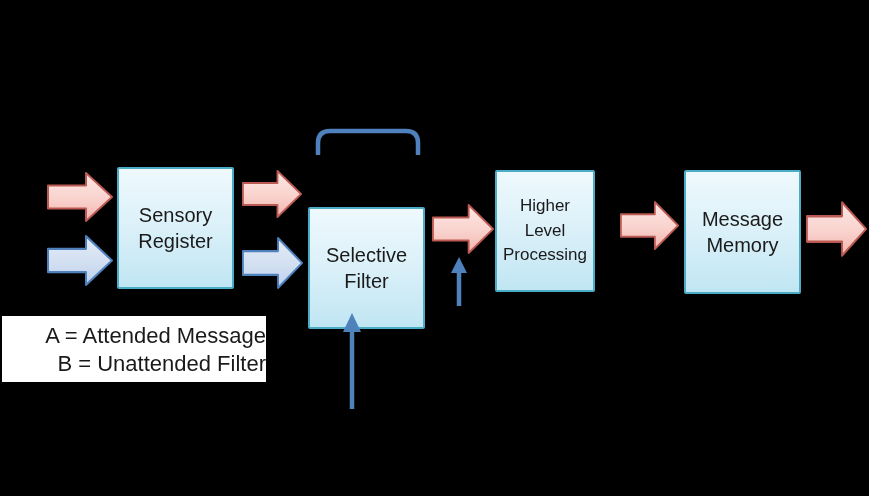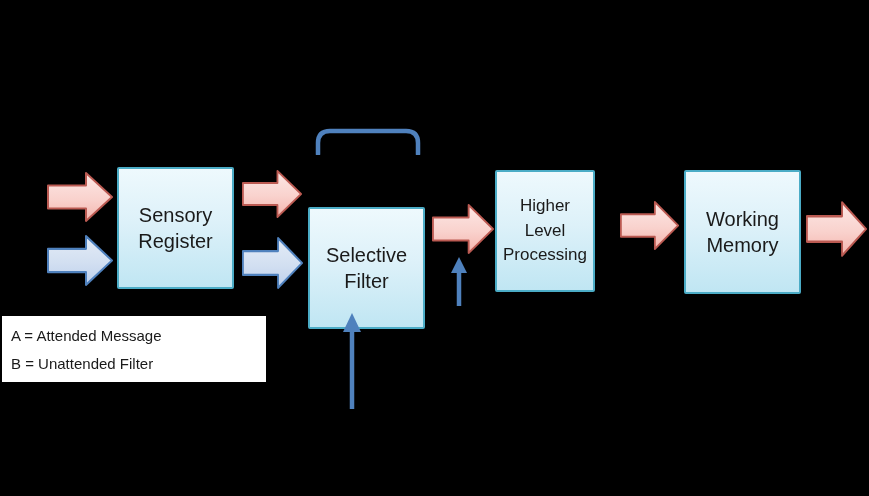--- a/index.html
+++ b/index.html
@@ -25,21 +25,21 @@
   .thin-arrow{position:absolute;}
   .bracket{position:absolute;}
   #legend{
     position:absolute;
     left:2px;top:316px;width:264px;height:66px;
     background:#ffffff;
     box-sizing:border-box;
     padding:6px 0 0 9px;
     color:#1a1a1a;
   }
-  #legend .legend-line{font-size:15px;line-height:28px;white-space:nowrap;}
+  #legend .legend-line{font-size:22px;line-height:28px;white-space:nowrap;text-align:right;}
 </style>
 </head>
 <body>
 
 <div id="canvas">
 
   <svg width="0" height="0" style="position:absolute" aria-hidden="true">
     <defs>
       <linearGradient id="pinkGrad" x1="0" y1="0" x2="0" y2="1">
         <stop offset="0" stop-color="#fce8e6"></stop>
@@ -64,21 +64,21 @@
 
   <div class="box" style="left:308px;top:167px;width:117px;height:122px;margin-top:40px;">
     <span class="lbl">Selective Filter</span>
   </div>
 
   <div class="box small" style="left:495px;top:170px;width:100px;height:122px;">
     <span class="lbl">Higher Level Processing</span>
   </div>
 
   <div class="box" style="left:684px;top:170px;width:117px;height:124px;">
-    <span class="lbl">Working Memory</span>
+    <span class="lbl">Message Memory</span>
   </div>
 
   <svg class="blockarrow" style="left:47px;top:171px;" width="66" height="52" viewBox="0 0 66 50" preserveAspectRatio="none">
     <path d="M1 14 H39 V2 L65 25 L39 48 V36 H1 Z" fill="url(#pinkGrad)" stroke="#bb5a52" stroke-width="2" stroke-linejoin="round"></path>
   </svg>
 
   <svg class="blockarrow" style="left:47px;top:234px;" width="66" height="53" viewBox="0 0 66 50" preserveAspectRatio="none">
     <path d="M1 14 H39 V2 L65 25 L39 48 V36 H1 Z" fill="url(#blueGrad)" stroke="#4f81bd" stroke-width="2" stroke-linejoin="round"></path>
   </svg>
 

